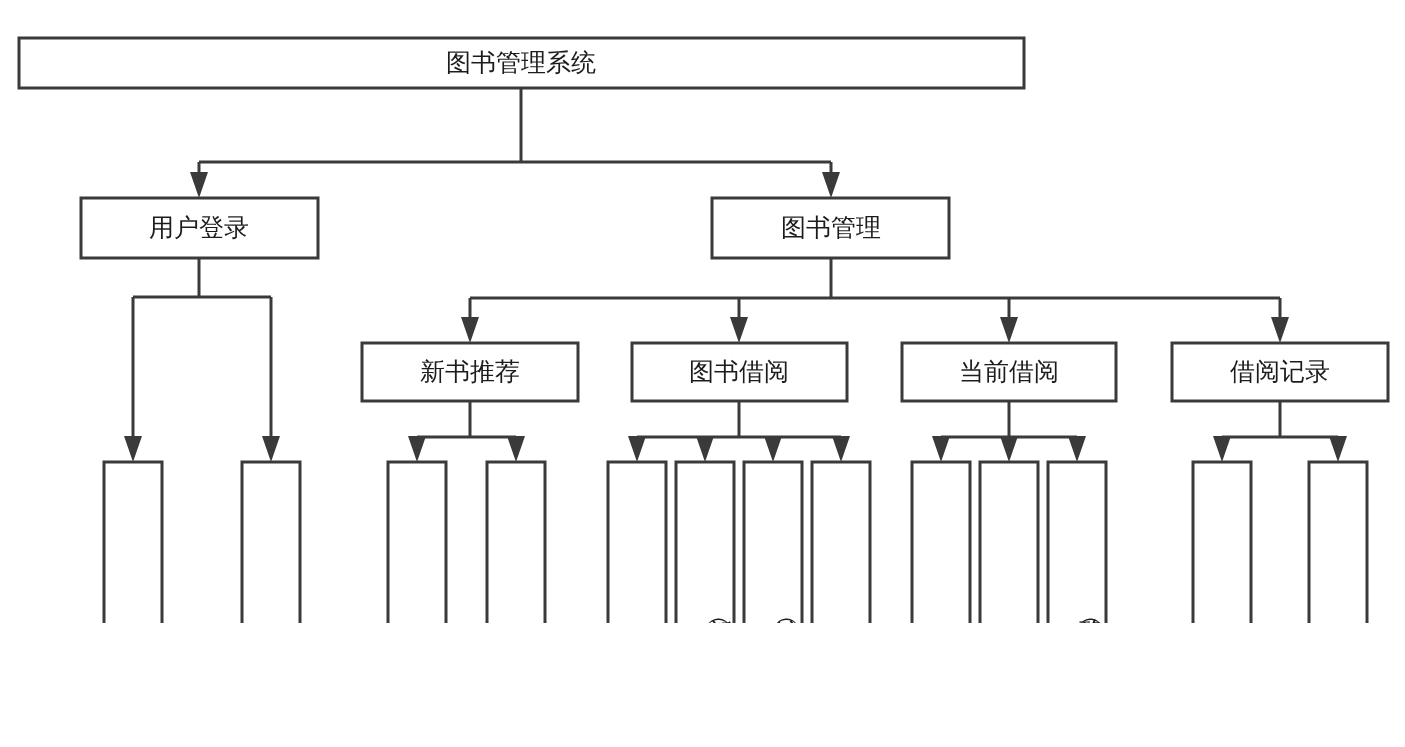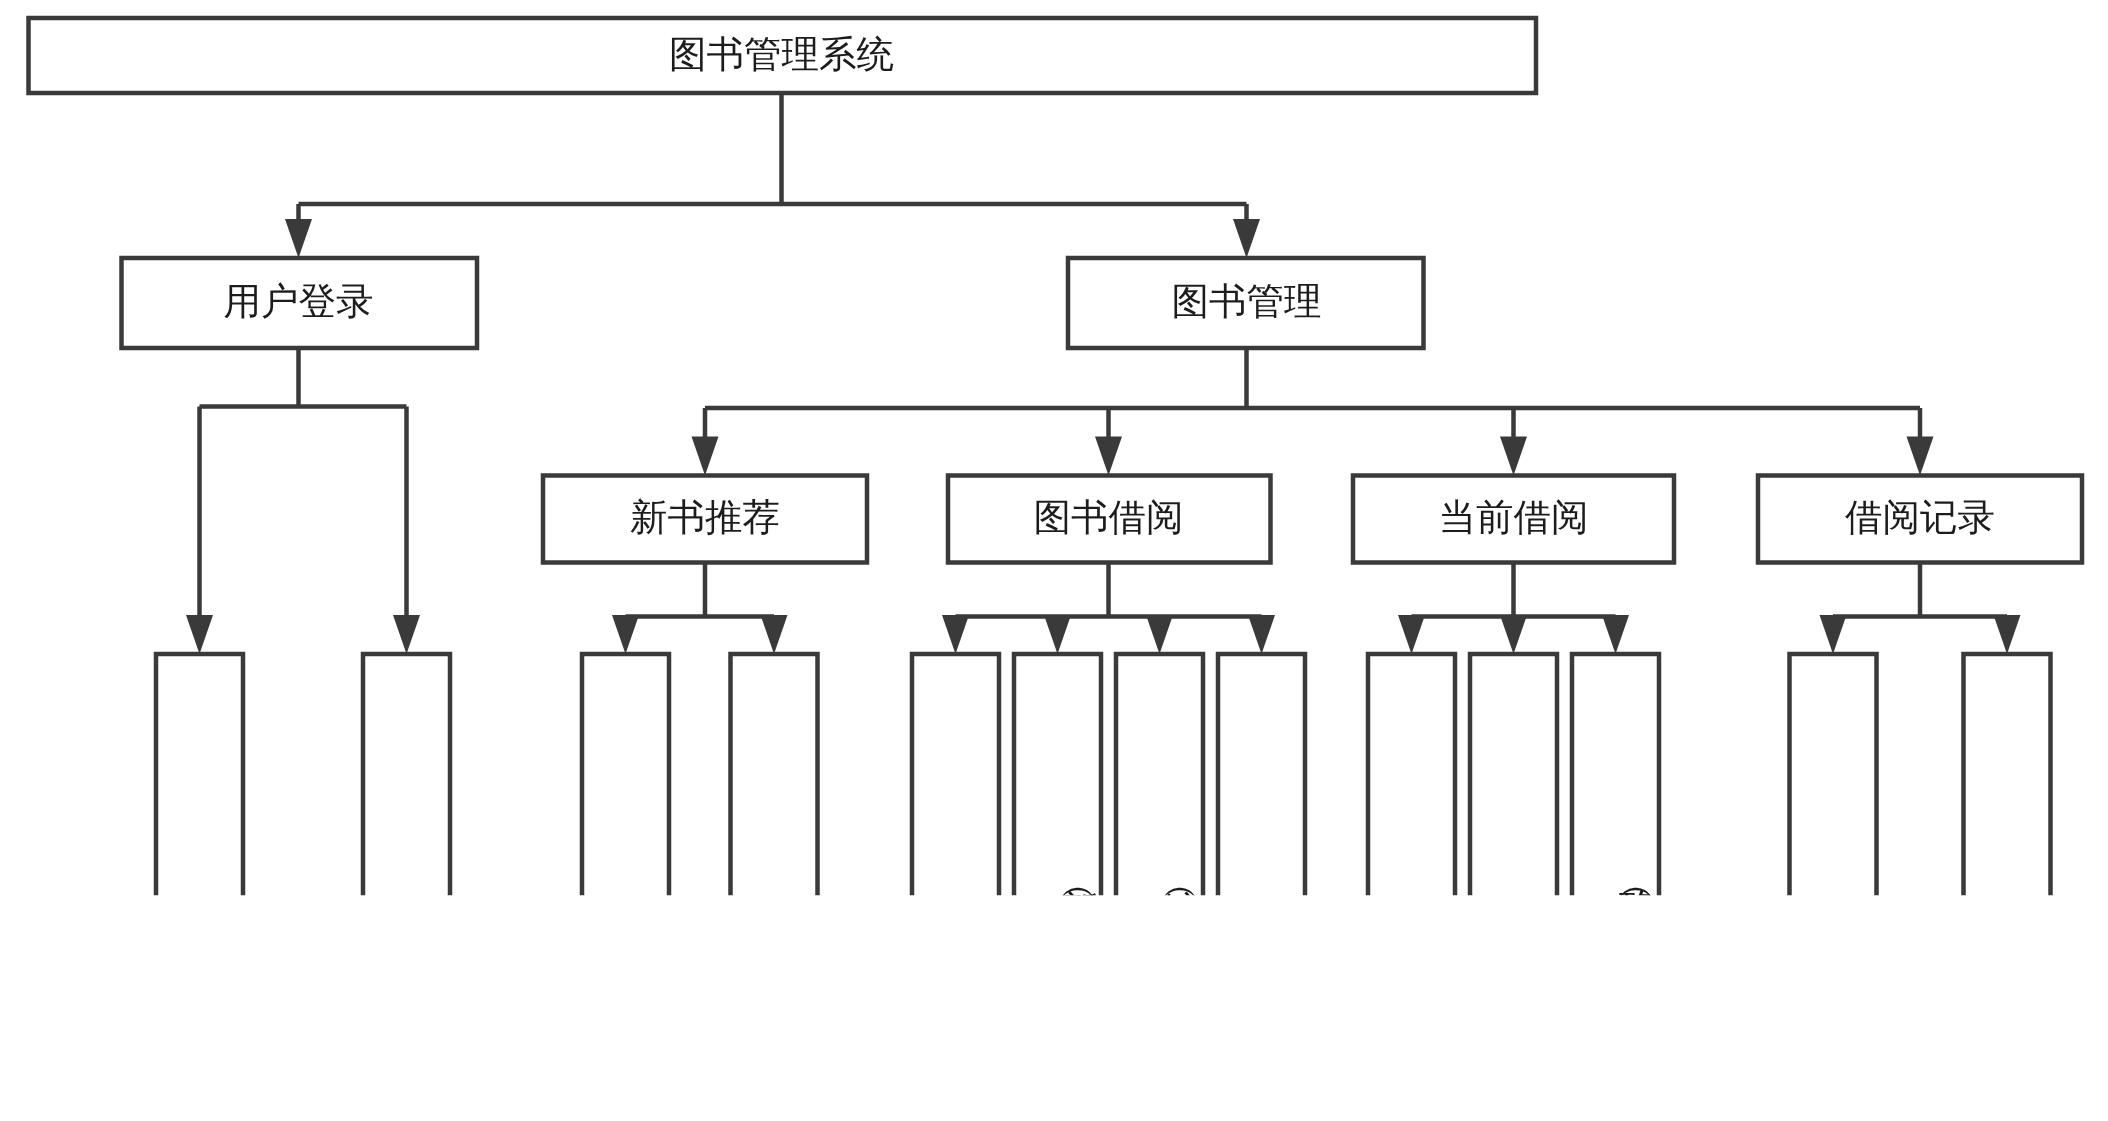--- a/index.html
+++ b/index.html
@@ -9,20 +9,21 @@
   }
   body {
     font-family: "Liberation Sans", "DejaVu Sans", sans-serif;
   }
   #stage {
     position: relative;
     width: 1405px;
     height: 597px;
     background: #ffffff;
     overflow: hidden;
+    margin-top: 26px;
   }
   svg#diagram {
     position: absolute;
     left: 0;
     top: 0;
     width: 1405px;
     height: 747px;
   }
   .node-box {
     fill: #ffffff;

